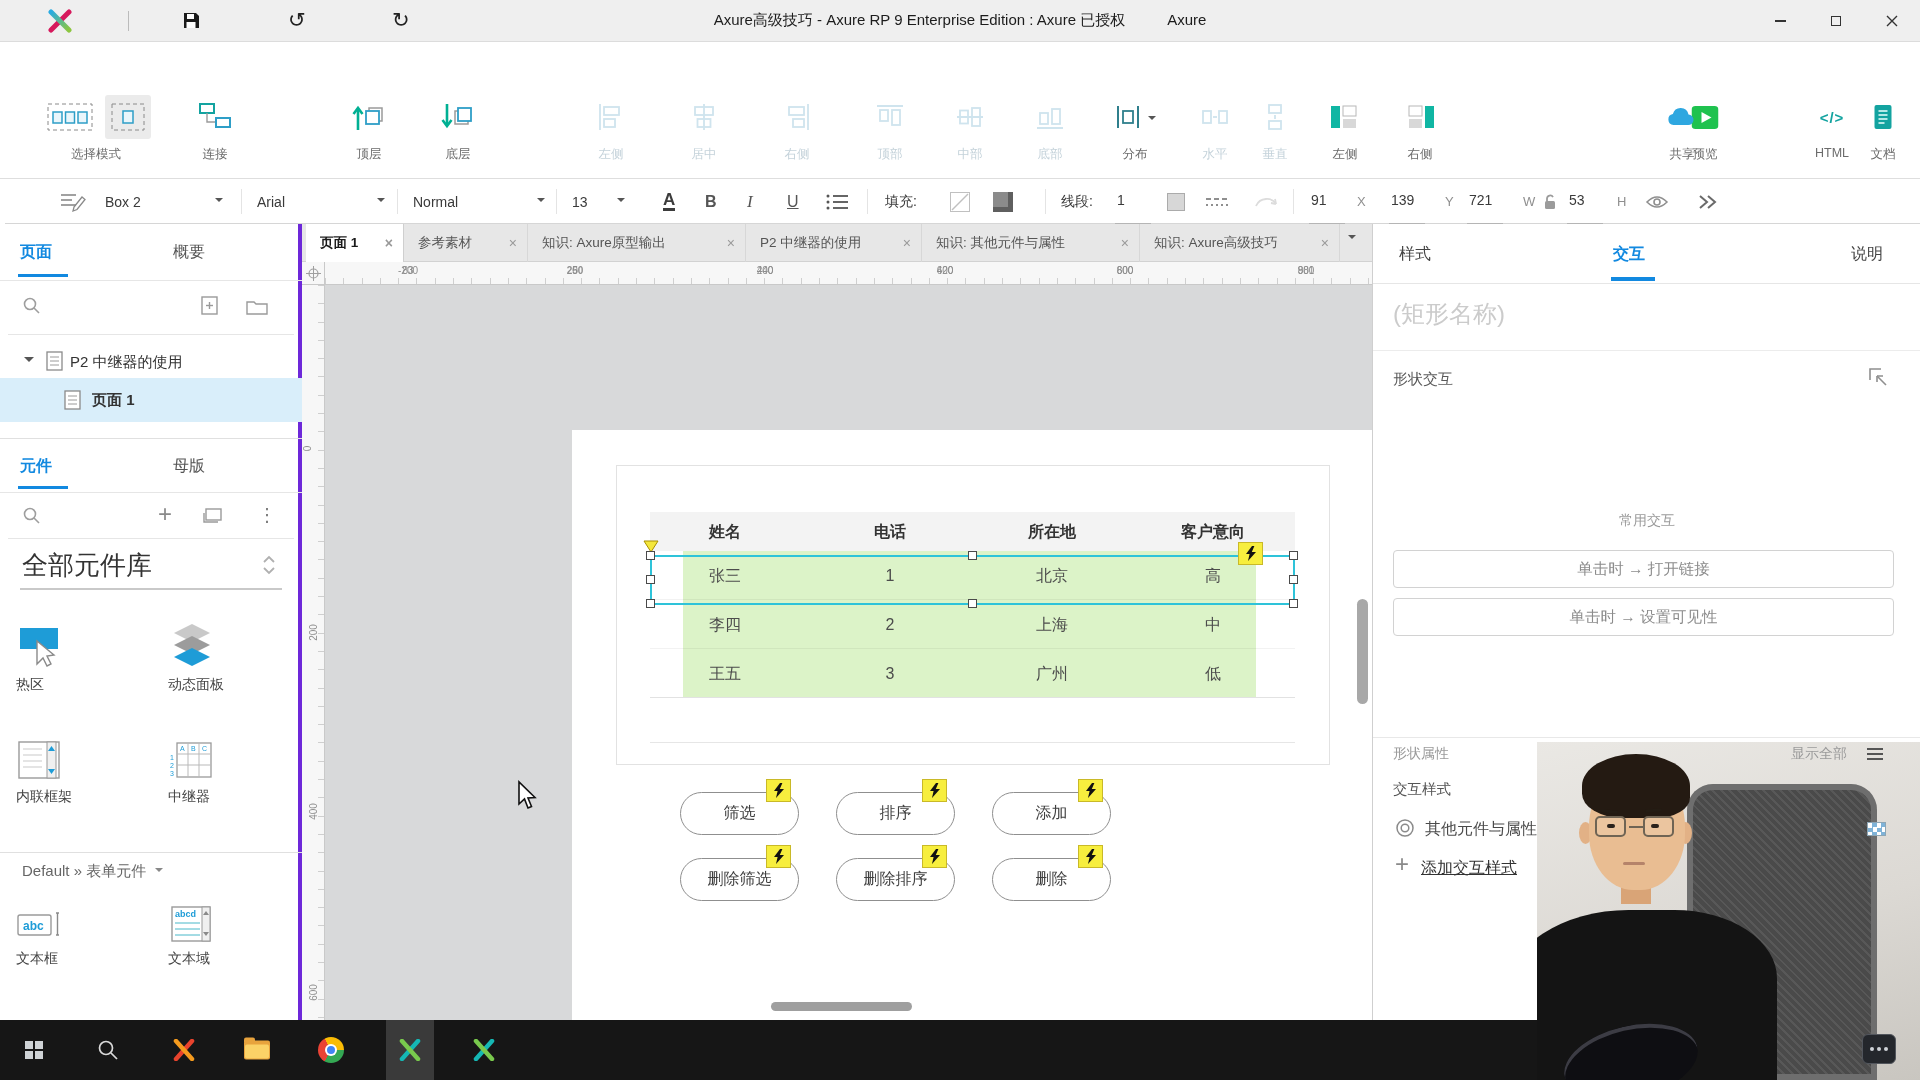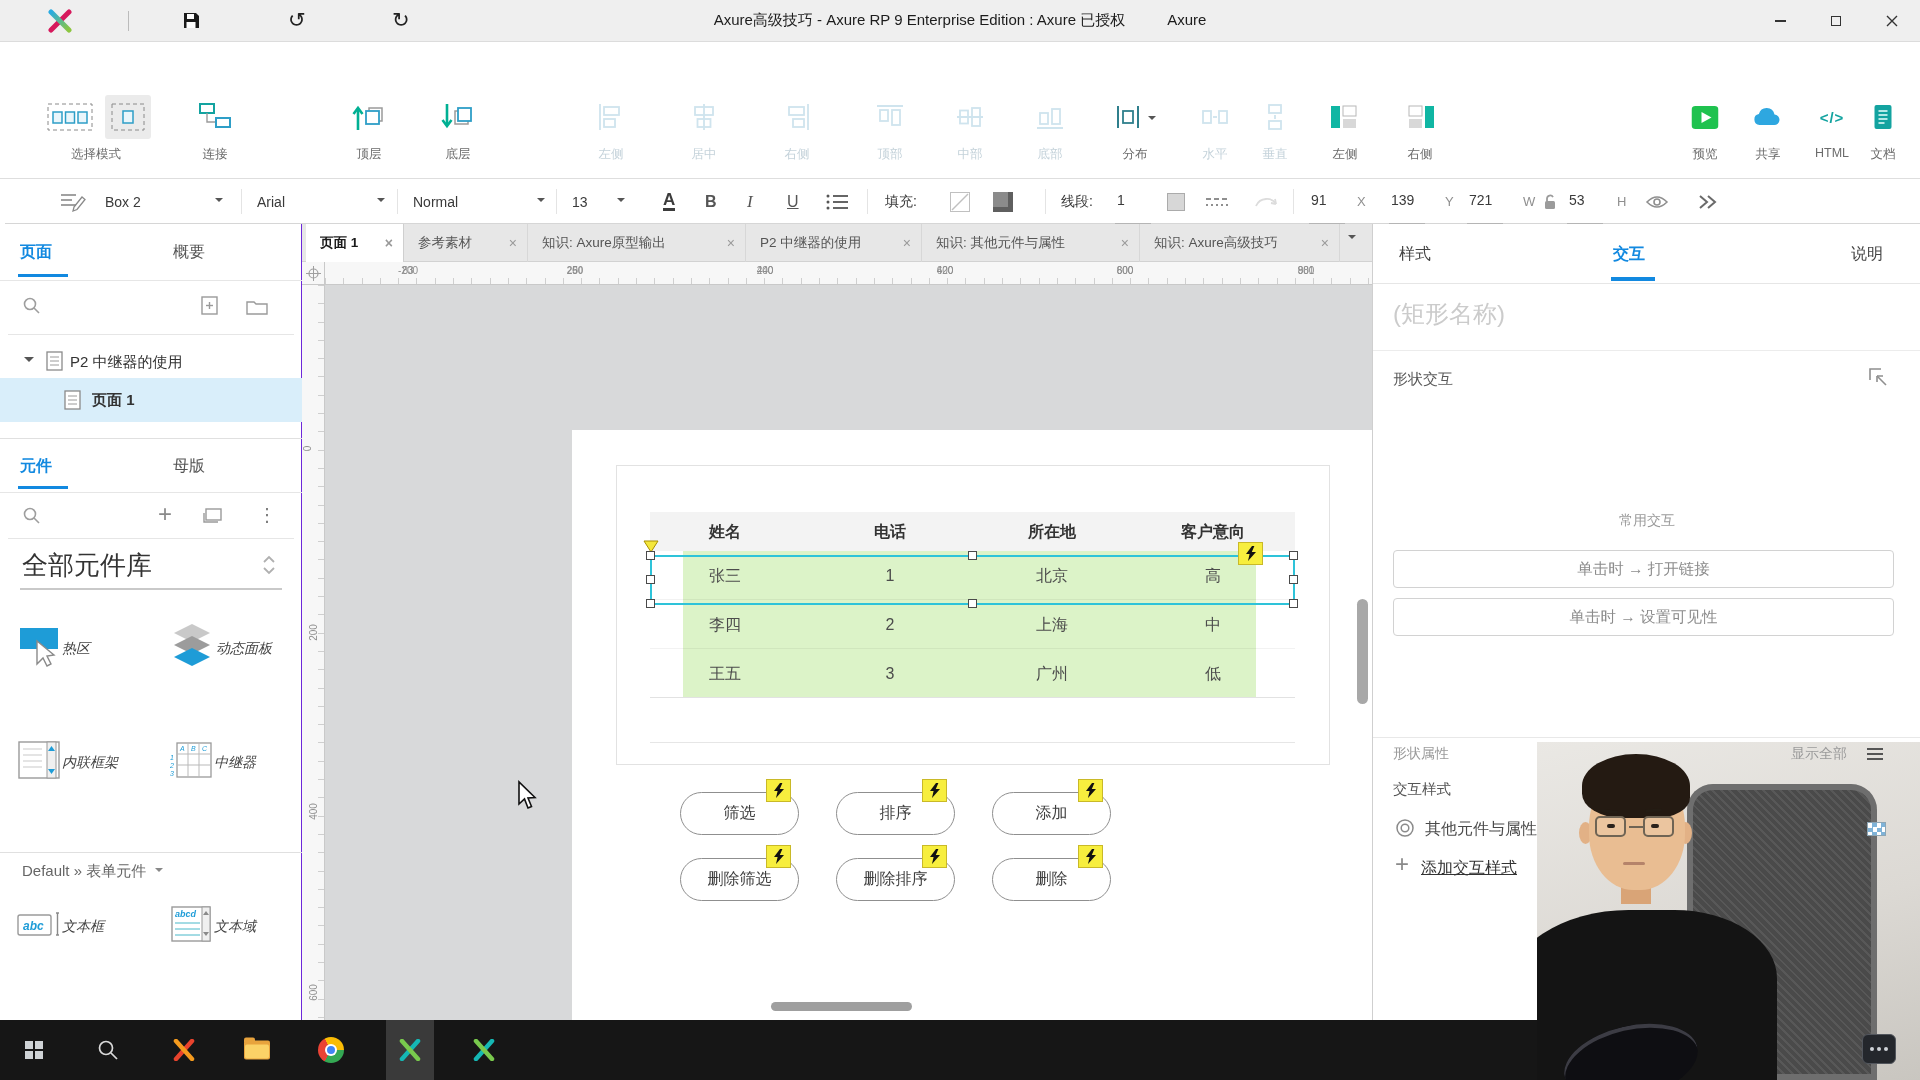--- a/index.html
+++ b/index.html
@@ -45,29 +45,29 @@
   .ital-ic{font-style:italic;font-family:"Liberation Serif",serif;font-size:17px;color:#555;}
   .under-ic{text-decoration:underline;font-size:16px;color:#555;}
   .fontA{font-size:17px;font-weight:bold;color:#3c3c3c;border-bottom:3px solid #3c3c3c;line-height:17px;}
   .sw-none{width:20px;height:20px;background:#fff;border:1px solid #c0c0c0;}
   .sw-solid{width:20px;height:20px;background:#8b8b8b;border-right:5px solid #5f5f5f;border-bottom:5px solid #5f5f5f;}
   .sw-line{width:18px;height:18px;background:#d7d7d7;border:1px solid #ababab;}
   .icHtml::before{content:"</>";}
   .icHtml{color:#13a3a0;font-weight:bold;font-size:15px;letter-spacing:1px;}
 
   
-  .sidebar{left:0;top:224px;width:302px;height:796px;background:#fff;border-right:1px solid #6d28d9;}
+  .sidebar{left:0;top:224px;width:302px;height:796px;background:#fff;border-right:4px solid #6d28d9;}
   .sp-tab{font-size:16px;color:#555;}
   .sp-tab.on{color:#1289e0;font-weight:bold;}
   .blue-underline{height:3px;background:#1289e0;}
   .divider{background:#e6e6e6;height:1px;}
   .tree-text{font-size:15px;color:#333;white-space:nowrap;}
   .sel-row{background:#d9eefa;}
   .lib-title{font-size:26px;color:#333;}
-  .widget-item{position:absolute;width:118px;display:flex;flex-direction:row;align-items:center;font-style:italic;}
+  .widget-item{position:absolute;width:118px;display:flex;flex-direction:column;align-items:flex-start;}
   .widget-label{margin-top:6px;font-size:14px;color:#444;}
   .form-sec{font-size:15px;color:#666;}
   .kebab::before{content:"\22EE";font-size:18px;color:#777;}
   .plus-ic::before{content:"+";font-size:24px;color:#8a8a8a;line-height:20px;}
   .tri-down{width:0;height:0;border:5px solid transparent;border-top-color:#555;}
 
   
   .workspace{left:302px;top:224px;width:1070px;height:796px;background:#d8d9da;}
   .wtabbar{position:absolute;left:0;top:0;width:1070px;height:38px;background:#e7e7e7;border-bottom:1px solid #d2d2d2;}
   .wtab{position:absolute;top:0;height:38px;display:flex;align-items:center;justify-content:space-between;
@@ -383,21 +383,21 @@
 
     <div class="tg" style="left:1705px;">
       <div class="ticon">
         <svg width="27" height="23">
             <rect x="0" y="0" width="27" height="23" rx="4" fill="#1fc24f"></rect>
             <path d="M10 6 L20 11.5 L10 17 Z" fill="#fff"></path>
           </svg>
       </div>
       <span class="tlabel">预览</span>
     </div>
-    <div class="tg" style="left:1768px;font-family:Liberation Mono, monospace;">
+    <div class="tg" style="left:1682px;font-family:Liberation Mono, monospace;">
       <div class="ticon">
         <svg width="31" height="24">
             <path d="M7 20 a5.5 5.5 0 0 1 -0.6 -10.9 A8 8 0 0 1 22 9.5 A5 5 0 0 1 21.5 20 Z" fill="#2ea7e0"></path>
           </svg>
       </div>
       <span class="tlabel">共享</span>
     </div>
     <div class="tg" style="left:1832px;">
       <div class="ticon">
           <span class="icHtml"></span>

